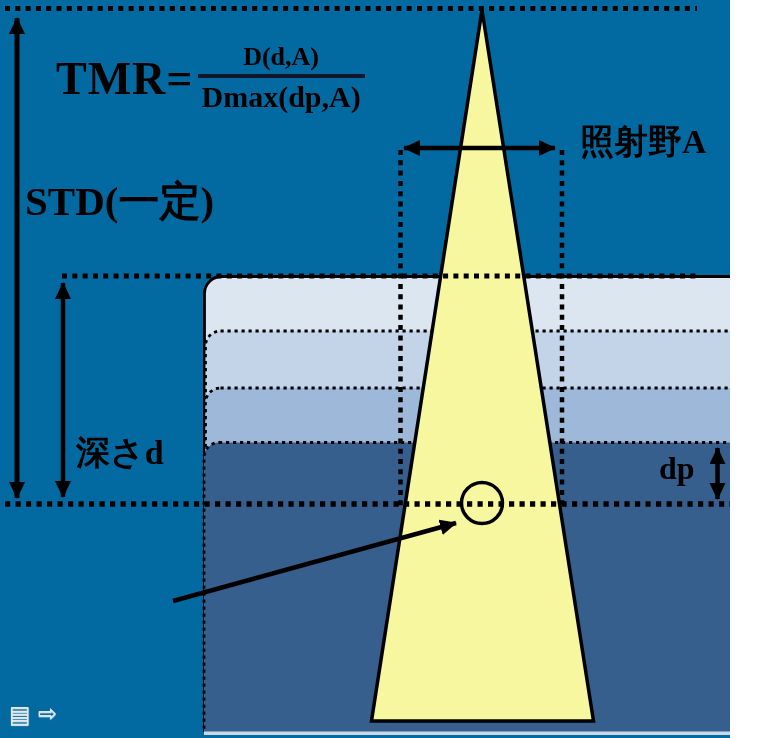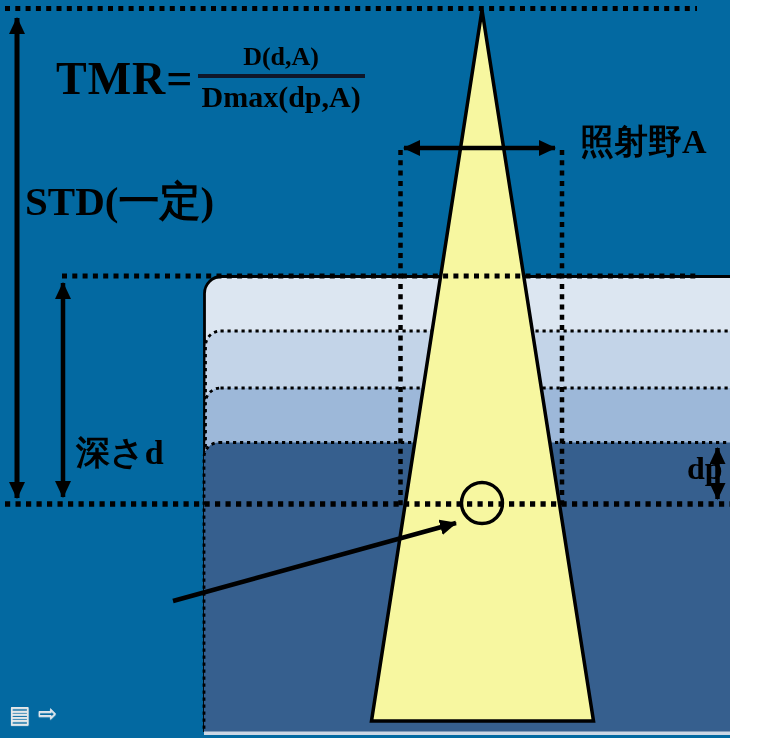--- a/index.html
+++ b/index.html
@@ -42,21 +42,21 @@
   .frac .den {
     font-size: 30px;
     font-weight: 700;
     border-top: 4px solid #0f172a;
     padding: 2px 4px 0 4px;
   }
 
   .std-label   { left: 25px;  top: 180px; font-size: 41px; font-weight: 700; }
   .field-label { left: 580px; top: 124px; font-size: 34px; font-weight: 600; }
   .depth-label { left: 76px;  top: 435px; font-size: 34px; font-weight: 600; }
-  .dp-label    { left: 659px; top: 452px; font-size: 32px; font-weight: 700; margin-left: 28px; }
+  .dp-label    { left: 659px; top: 452px; font-size: 32px; font-weight: 700; }
   .dosimeter-label { left: 54px; top: 579px; font-size: 34px; font-weight: 600; }
 
   .watermark {
     position: absolute;
     font-size: 23px;
     color: #e7e7e7;
     text-shadow: 0 1px 1px #f6f6f6;
     font-family: "DejaVu Sans", sans-serif;
   }
   .wm-notes   { left: 9px;  top: 701px; }

